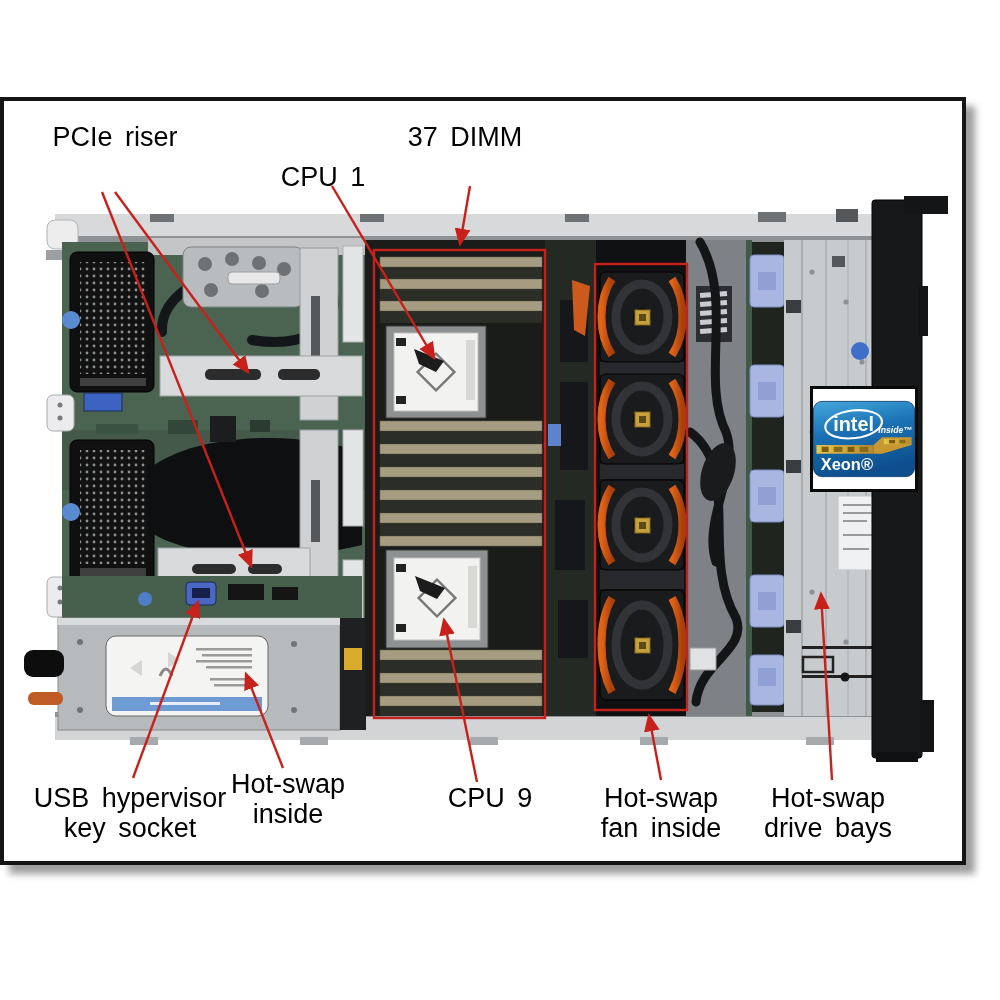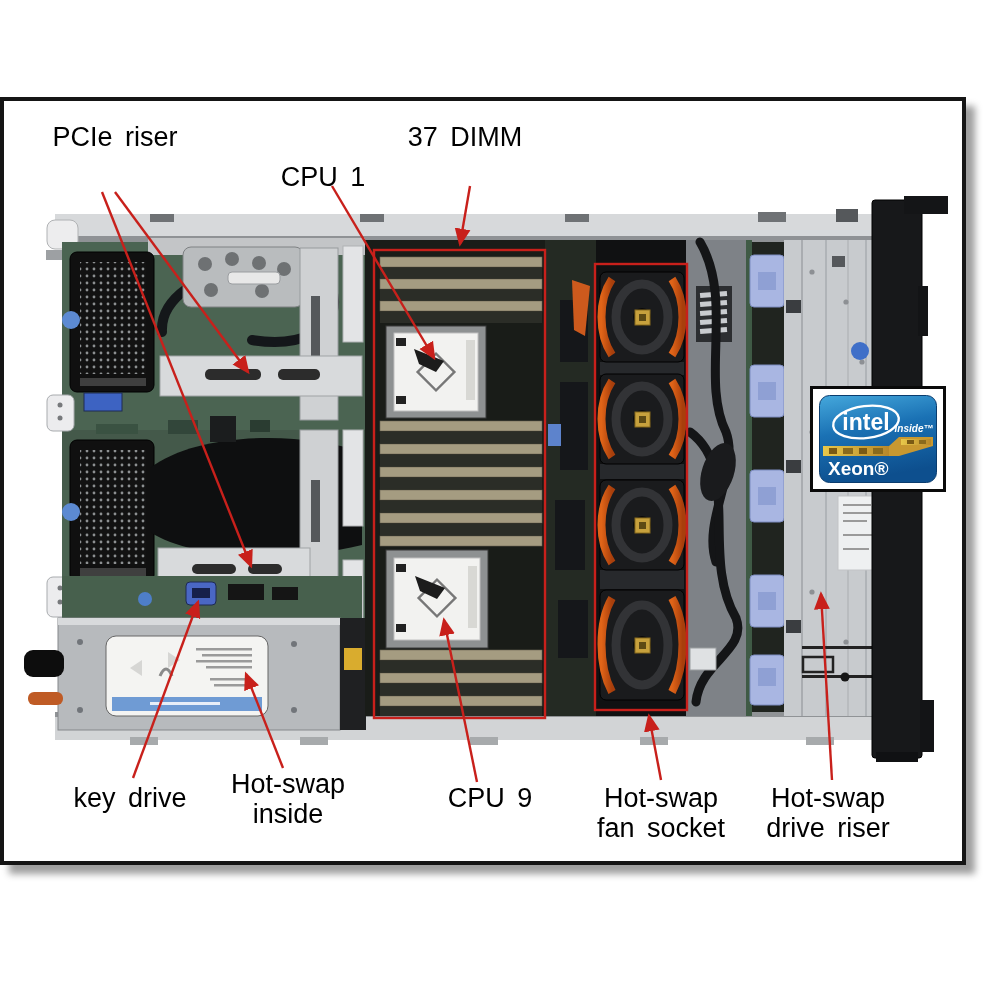--- a/index.html
+++ b/index.html
@@ -4,21 +4,21 @@
 <style>
   html,body{margin:0;padding:0;background:#ffffff;}
   #stage{position:relative;width:1000px;height:1000px;background:#ffffff;overflow:hidden;
          font-family:"Liberation Sans",sans-serif;}
   .frame{position:absolute;left:0px;top:97px;width:966px;height:768px;box-sizing:border-box;
          border:4px solid #151515;background:#ffffff;
          box-shadow:9px 9px 7px rgba(0,0,0,0.38);}
   .art{position:absolute;left:0;top:0;width:1000px;height:1000px;pointer-events:none;}
   .callout{position:absolute;font-size:27px;line-height:1.12;font-weight:400;color:#000000;
            text-align:center;word-spacing:5px;letter-spacing:0px;white-space:nowrap;}
-  .badge-box{position:absolute;left:810px;top:386px;width:136px;height:106px;box-sizing:border-box;
+  .badge-box{position:absolute;left:810px;top:386px;width:108px;height:106px;box-sizing:border-box;
              background:#ffffff;border:3px solid #0a0a0a;display:flex;align-items:center;justify-content:center;}
 </style>
 </head>
 <body>
 
 <div id="stage">
 
   <div class="frame"></div>
 
   <svg class="art" viewBox="0 0 1000 1000">
@@ -362,36 +362,37 @@
   <div class="callout" style="left:20px;top:122px;width:190px;">
     <div>PCIe riser</div>
   </div>
   <div class="callout" style="left:263px;top:150px;width:120px;margin-top:12px;">
     <div>CPU 1</div>
   </div>
   <div class="callout" style="left:375px;top:122px;width:180px;">
     <div>37 DIMM</div>
   </div>
   <div class="callout" style="left:18px;top:783px;width:224px;">
-    <div>key drive</div>
+    <div>USB hypervisor</div>
+    <div>key socket</div>
   </div>
   <div class="callout" style="left:208px;top:769px;width:160px;">
     <div>Hot-swap</div>
     <div>inside</div>
   </div>
   <div class="callout" style="left:430px;top:783px;width:120px;">
     <div>CPU 9</div>
   </div>
   <div class="callout" style="left:581px;top:783px;width:160px;">
     <div>Hot-swap</div>
-    <div>fan socket</div>
+    <div>fan inside</div>
   </div>
   <div class="callout" style="left:738px;top:783px;width:180px;">
     <div>Hot-swap</div>
-    <div>drive riser</div>
+    <div>drive bays</div>
   </div>
 
   <div class="badge-box">
     <svg width="118" height="88" viewBox="0 0 118 88">
       <defs>
         <linearGradient id="bblue" x1="0" y1="0" x2="0.25" y2="1">
           <stop offset="0" stop-color="#45a8dc"></stop>
           <stop offset="0.45" stop-color="#1a71b4"></stop>
           <stop offset="1" stop-color="#0d4f8e"></stop>
         </linearGradient>

